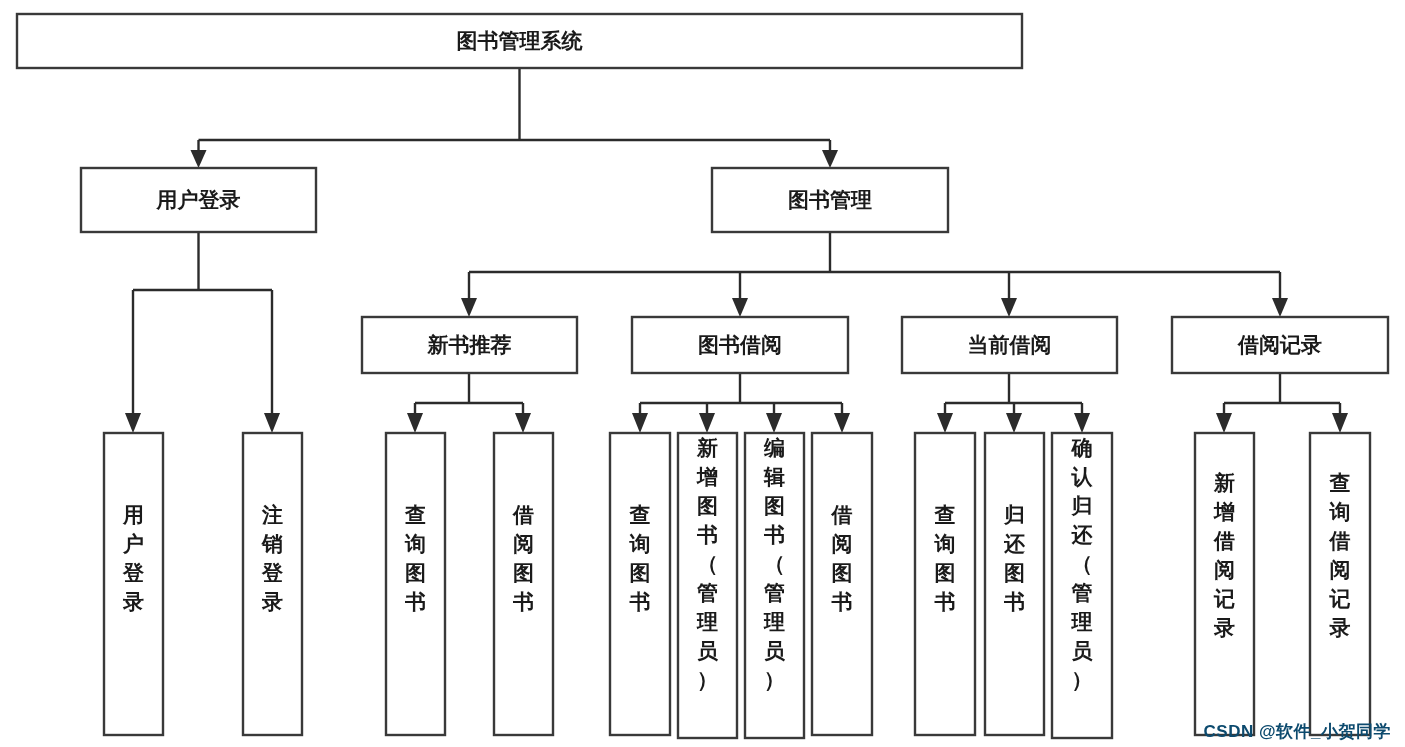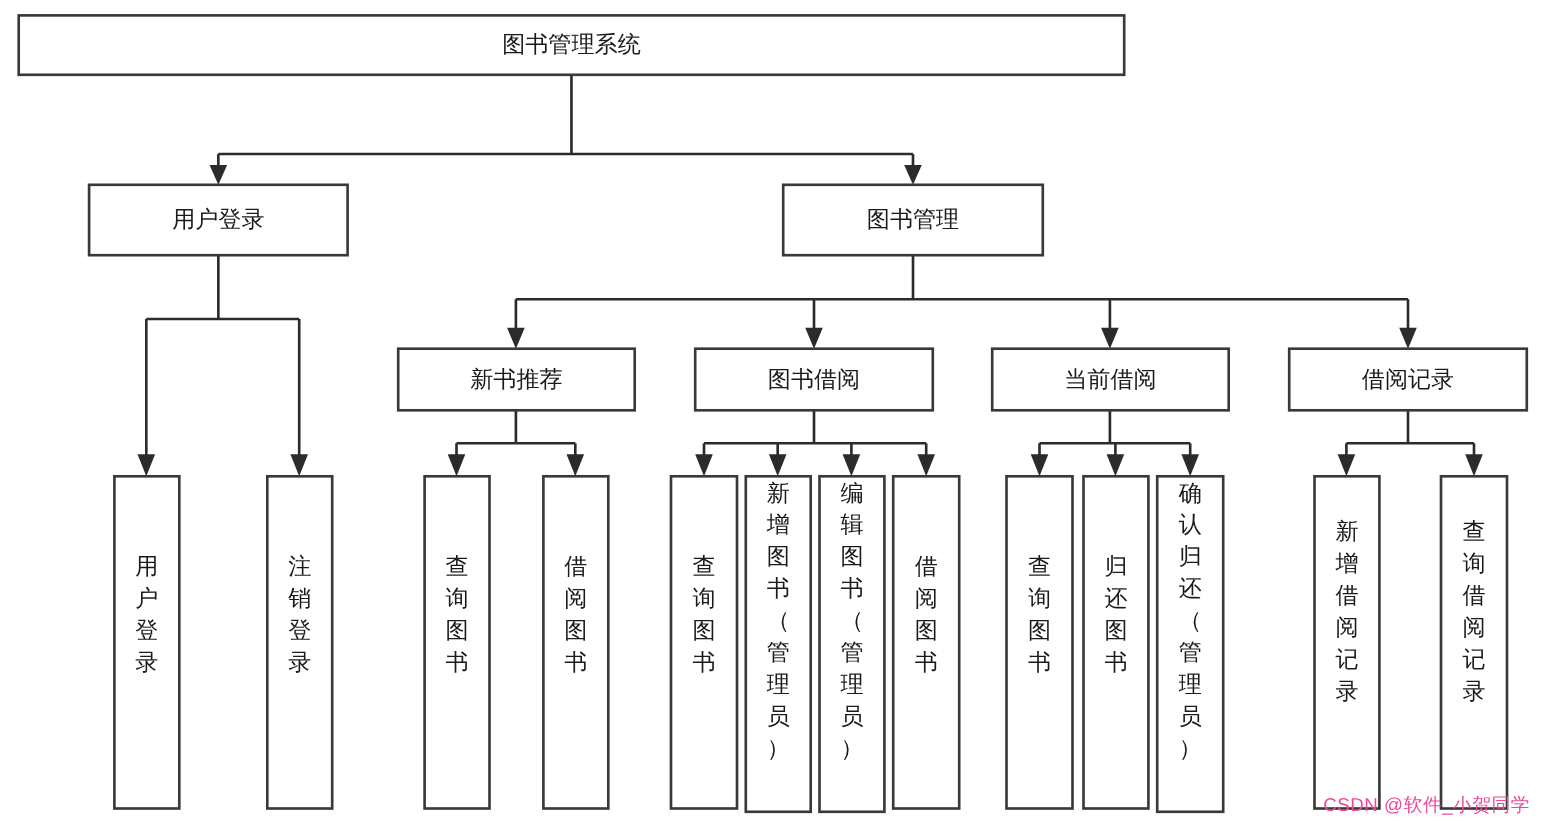--- a/index.html
+++ b/index.html
@@ -13,20 +13,21 @@
     font-family: "Liberation Sans", "DejaVu Sans", sans-serif;
     overflow: hidden;
     position: relative;
   }
   #diagram-root {
     position: absolute;
     left: 0;
     top: 0;
     width: 1405px;
     height: 747px;
+    font-weight: bold;
   }
   svg.flow {
     display: block;
     width: 1405px;
     height: 747px;
   }
   .node-rect {
     fill: #ffffff;
     stroke: #393939;
     stroke-width: 2.4;
@@ -51,21 +52,21 @@
     stroke-linecap: butt;
   }
   .arrow-head {
     fill: #2b2b2b;
     stroke: none;
   }
   .watermark {
     position: absolute;
     right: 14px;
     bottom: 4px;
-    color: #ec4899;
+    color: #0c4a6e;
     font-size: 17px;
     font-family: "Liberation Sans", "DejaVu Sans", sans-serif;
     letter-spacing: 0.5px;
     white-space: nowrap;
     pointer-events: none;
   }
 </style>
 </head>
 <body>
 

